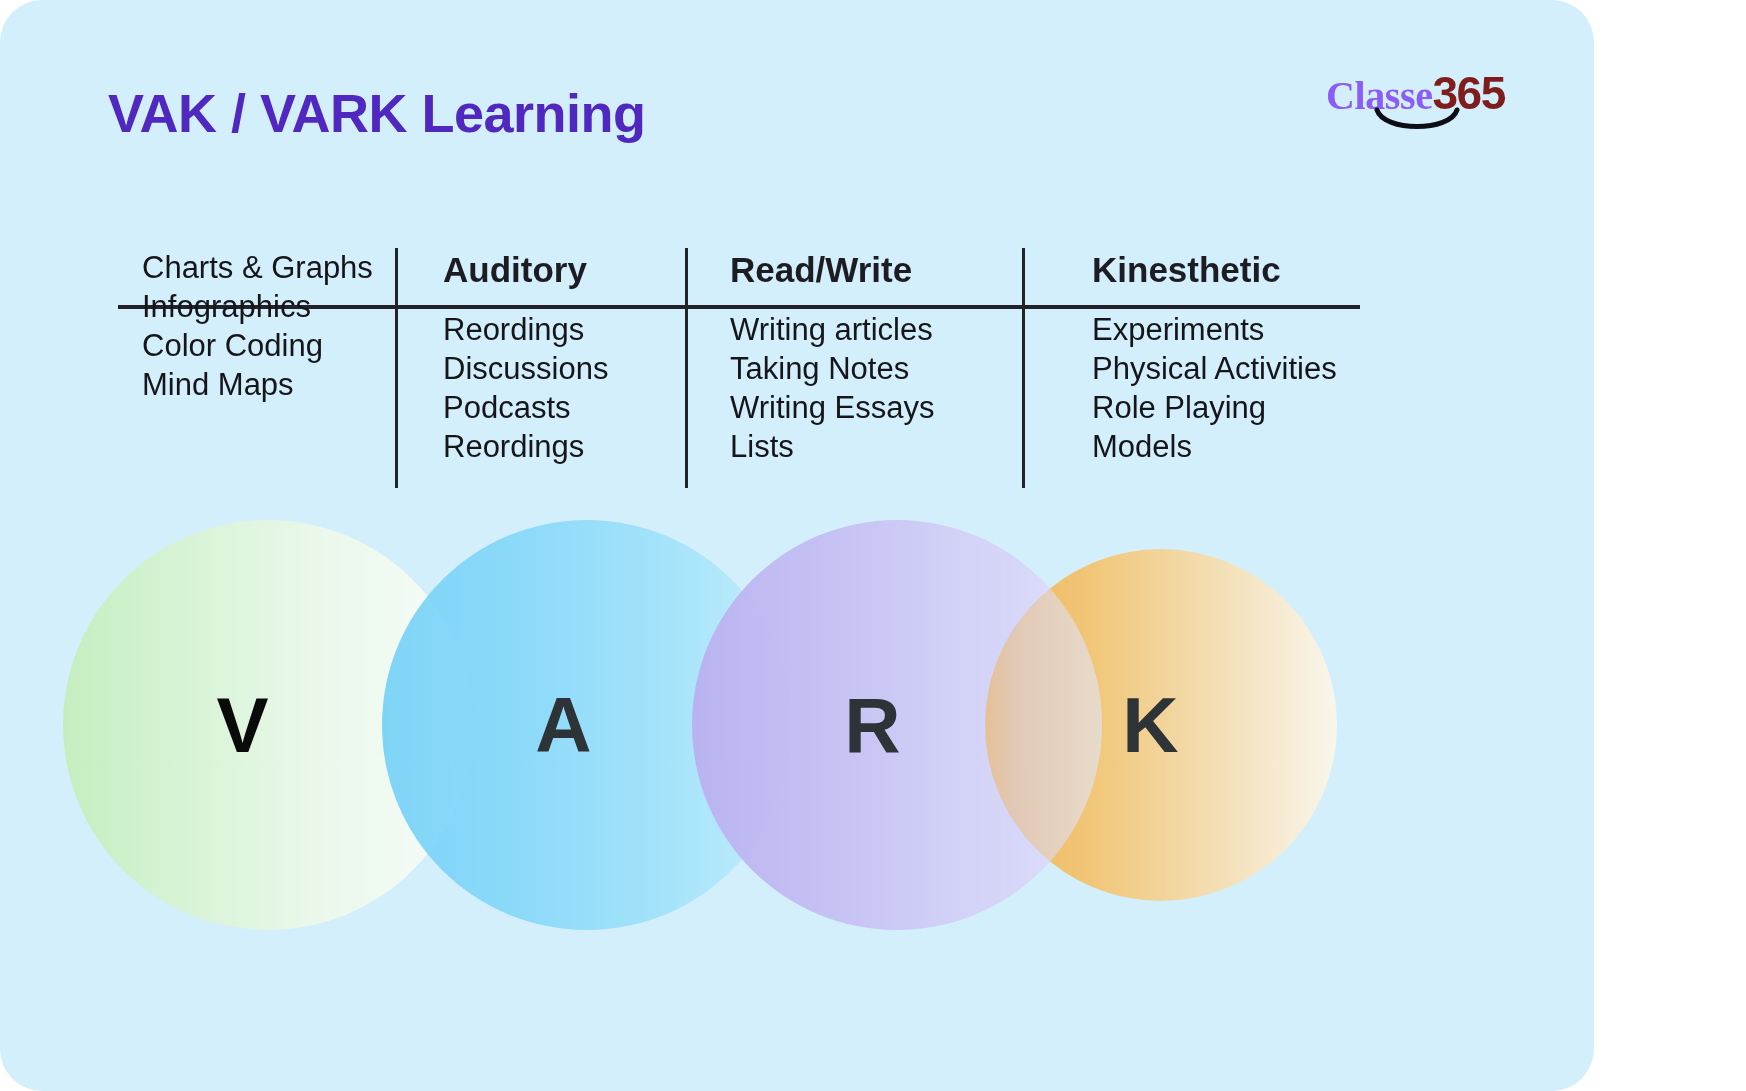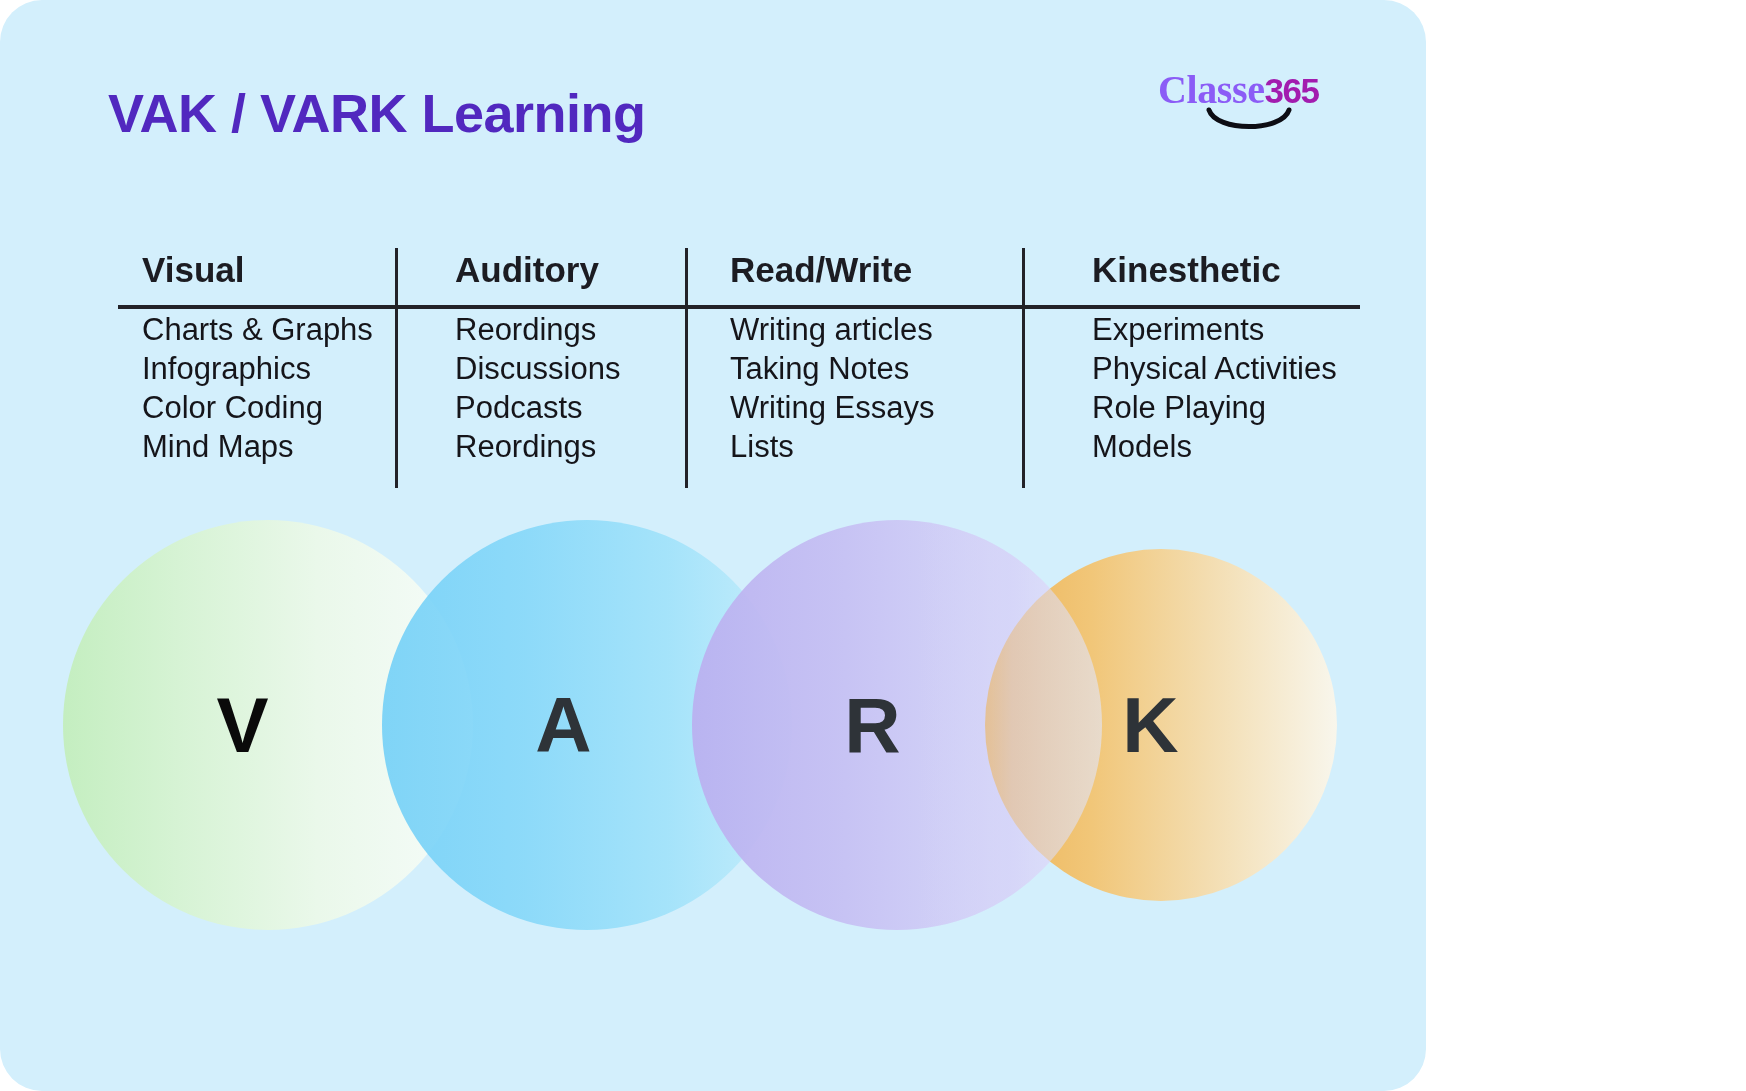--- a/index.html
+++ b/index.html
@@ -4,21 +4,21 @@
 <style>
   * { margin:0; padding:0; box-sizing:border-box; }
   html, body {
     width:1746px; height:1091px;
     background:#ffffff;
     font-family:"Liberation Sans", sans-serif;
     overflow:hidden;
   }
   .canvas {
     position:relative;
-    width:1426px; height:1091px;
+    width:1594px; height:1091px;
     background:#d3effc;
     border-radius:42px;
     overflow:hidden;
   }
 
   
   .title {
     position:absolute;
     left:108px; top:82px;
     font-size:54px;
@@ -38,45 +38,45 @@
     position:absolute;
     left:0; top:0;
     font-family:"Liberation Serif", serif;
     font-size:40px;
     font-weight:bold;
     letter-spacing:-0.4px;
     white-space:nowrap;
   }
   .logo-classe { color:#8b5cf6; }
   .logo-365 {
-    color:#a21caf;
+    color:#7f1d1d;
     font-family:"Liberation Sans", sans-serif;
     font-weight:bold;
-    font-size:35px;
+    font-size:46px;
     letter-spacing:-1.5px;
   }
   .logo-smile {
     position:absolute;
     left:48px; top:40px;
     width:86px; height:30px;
   }
 
   
   .table {
     position:absolute;
     left:118px; top:248px;
     width:1242px;
     display:flex;
   }
   .col {
     position:relative;
     flex:0 0 auto;
   }
   .col-0 { width:277px; padding-left:24px; }
-  .col-1 { width:290px; padding-left:60px; }
+  .col-1 { width:290px; padding-left:48px; }
   .col-2 { width:337px; padding-left:45px; }
   .col-3 { width:338px; padding-left:70px; }
 
   .col-divider::before {
     content:"";
     position:absolute;
     left:0; top:0;
     width:3px; height:240px;
     background:#222228;
   }
@@ -171,21 +171,20 @@
     <svg class="logo-smile" viewBox="0 0 86 30">
       <path d="M3 4 C10 26, 76 26, 83 4" fill="none" stroke="#0d0d14" stroke-width="5" stroke-linecap="round"></path>
     </svg>
   </div>
 
   <div class="head-rule"></div>
 
   <div class="table">
 
     <div class="col col-0">
-      <div class="col-head">Visual</div>
       <ul class="col-items">
         <li>Charts &amp; Graphs</li>
         <li>Infographics</li>
         <li>Color Coding</li>
         <li>Mind Maps</li>
       </ul>
     </div>
 
     <div class="col col-1 col-divider">
       <div class="col-head">Auditory</div>

